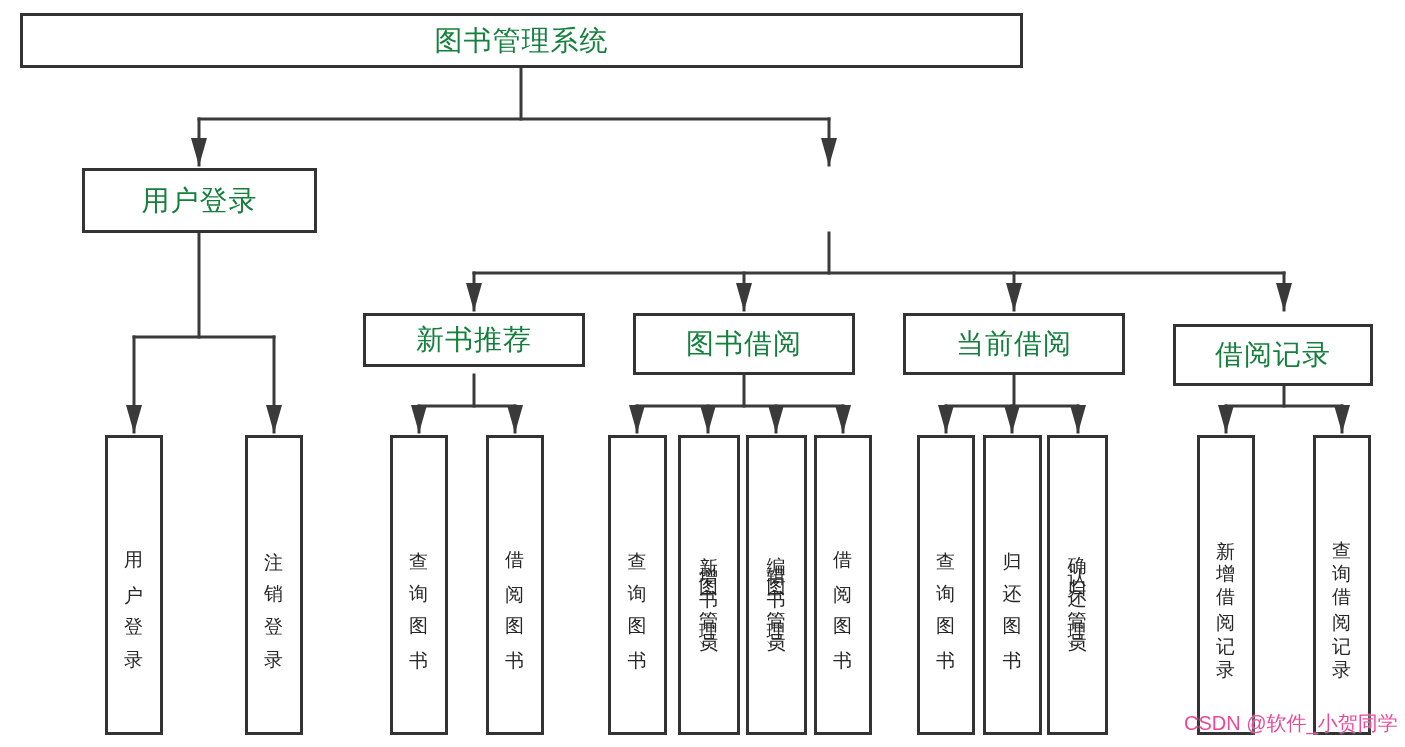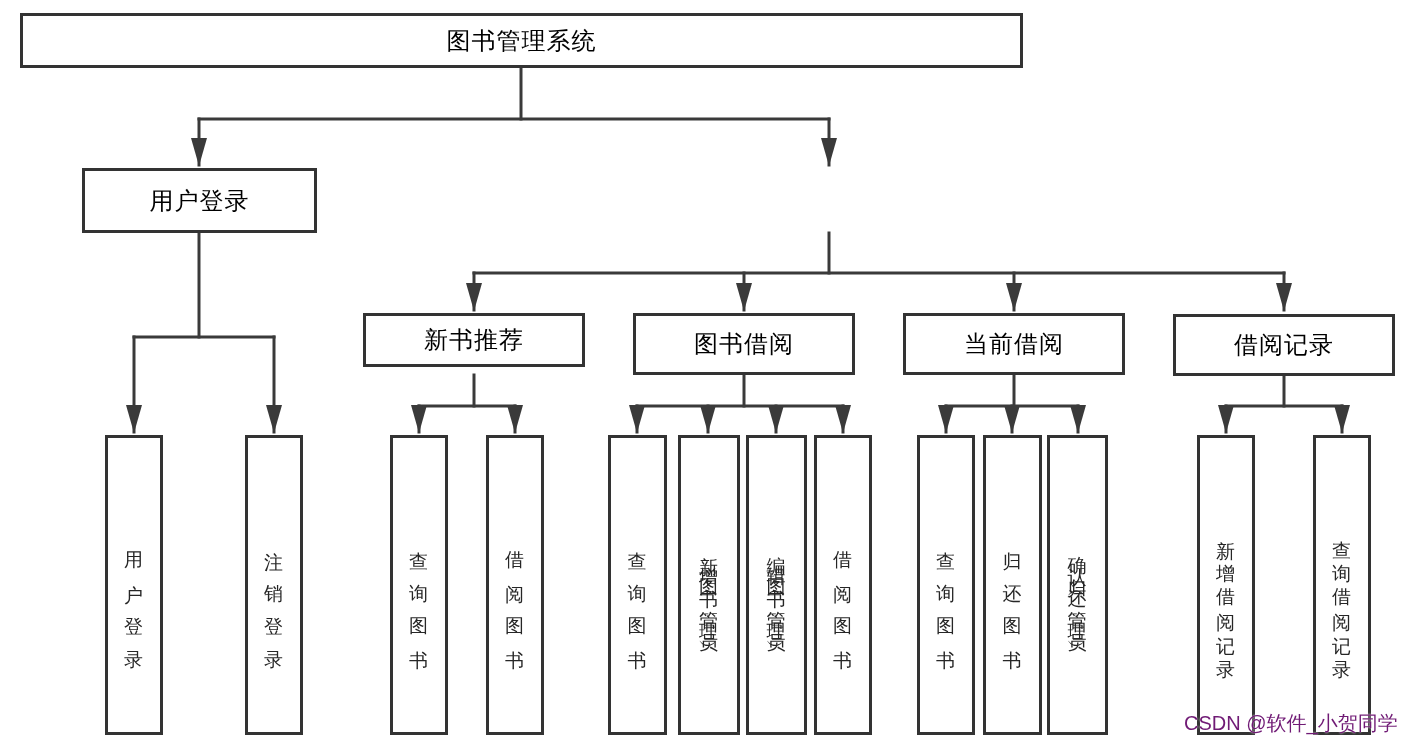--- a/index.html
+++ b/index.html
@@ -5,34 +5,34 @@
   html,body{margin:0;padding:0;background:#ffffff;}
   .canvas{
     position:relative;width:1405px;height:747px;background:#ffffff;overflow:hidden;
     font-family:"Liberation Sans","DejaVu Sans",sans-serif;color:#262626;
   }
   .wires{position:absolute;left:0;top:0;width:1405px;height:747px;}
   .box{
     position:absolute;box-sizing:border-box;border:3px solid #333333;background:#ffffff;
     display:flex;align-items:center;justify-content:center;
   }
-  .box .lbl{font-size:24px;letter-spacing:1px;color:#000000;}
+  .box .lbl{font-size:28px;letter-spacing:1px;color:#15803d;}
   .leaf{
     position:absolute;box-sizing:border-box;border:3px solid #333333;background:#ffffff;
     top:435px;height:300px;display:flex;align-items:center;justify-content:center;
   }
   .vtext{
     writing-mode:vertical-rl;text-orientation:mixed;
     font-size:19px;color:#262626;line-height:1;display:block;
   }
   .loose{letter-spacing:33px;margin-bottom:-33px;}
   .medium{letter-spacing:24px;margin-bottom:-24px;}
   .tight{letter-spacing:11px;margin-bottom:-11px;}
   .watermark{
-    position:absolute;top:710px;left:1184px;font-size:20px;color:#701a75;
+    position:absolute;top:710px;left:1184px;font-size:20px;color:#ec4899;
     text-shadow:0 0 2px #ffffff;white-space:nowrap;z-index:5;
   }
 </style>
 </head>
 <body>
 
 <div class="canvas">
 
   <svg class="wires" width="1405" height="747" viewBox="0 0 1405 747">
     <defs>
@@ -94,21 +94,21 @@
 
   <div class="box" style="left:363px;top:313px;width:222px;height:54px">
     <span class="lbl">新书推荐</span>
   </div>
   <div class="box" style="left:633px;top:313px;width:222px;height:62px">
     <span class="lbl">图书借阅</span>
   </div>
   <div class="box" style="left:903px;top:313px;width:222px;height:62px">
     <span class="lbl">当前借阅</span>
   </div>
-  <div class="box" style="left:1173px;top:314px;width:222px;height:62px">
+  <div class="box" style="left:1173px;top:324px;width:200px;height:62px">
     <span class="lbl">借阅记录</span>
   </div>
 
   <div class="leaf" style="left:105px;width:58px">
     <span class="vtext loose">用户登录</span>
   </div>
   <div class="leaf" style="left:245px;width:58px">
     <span class="vtext loose">注销登录</span>
   </div>
 

